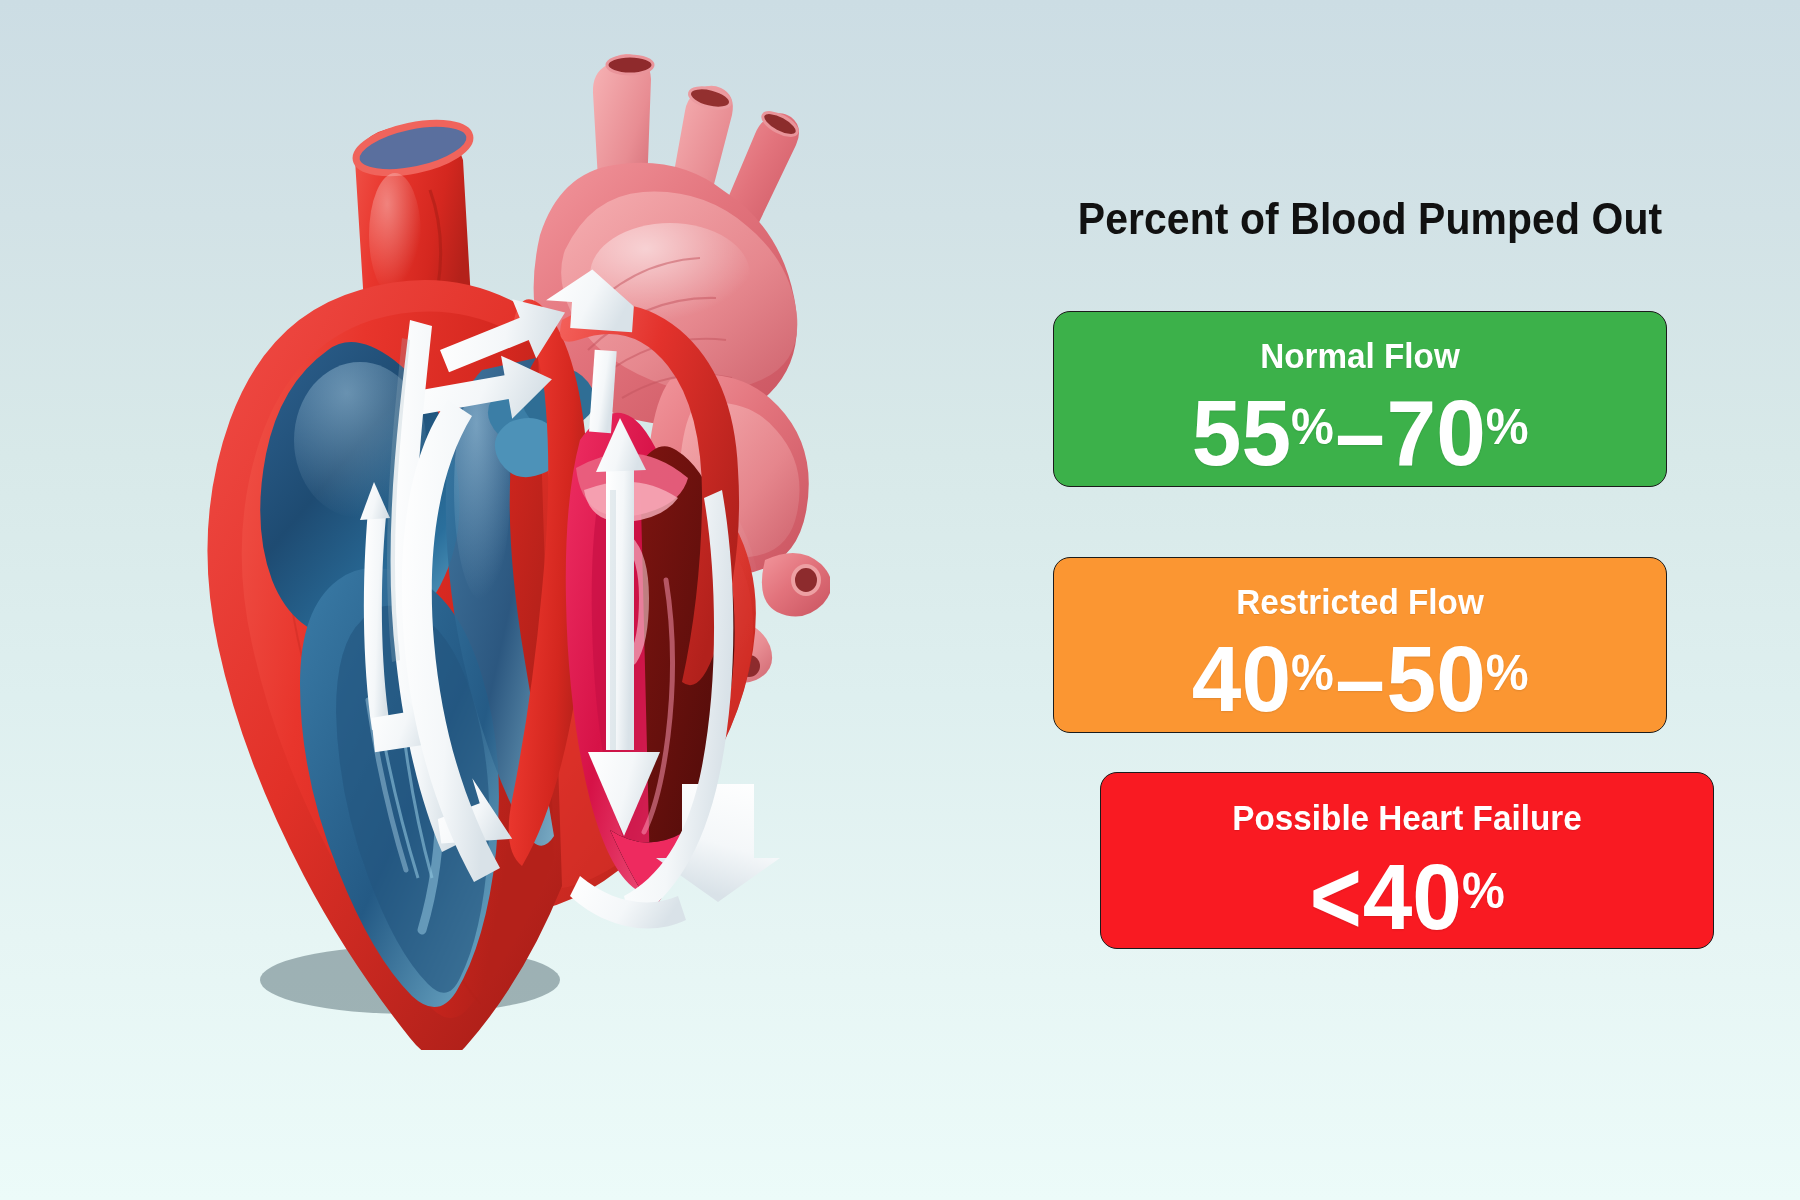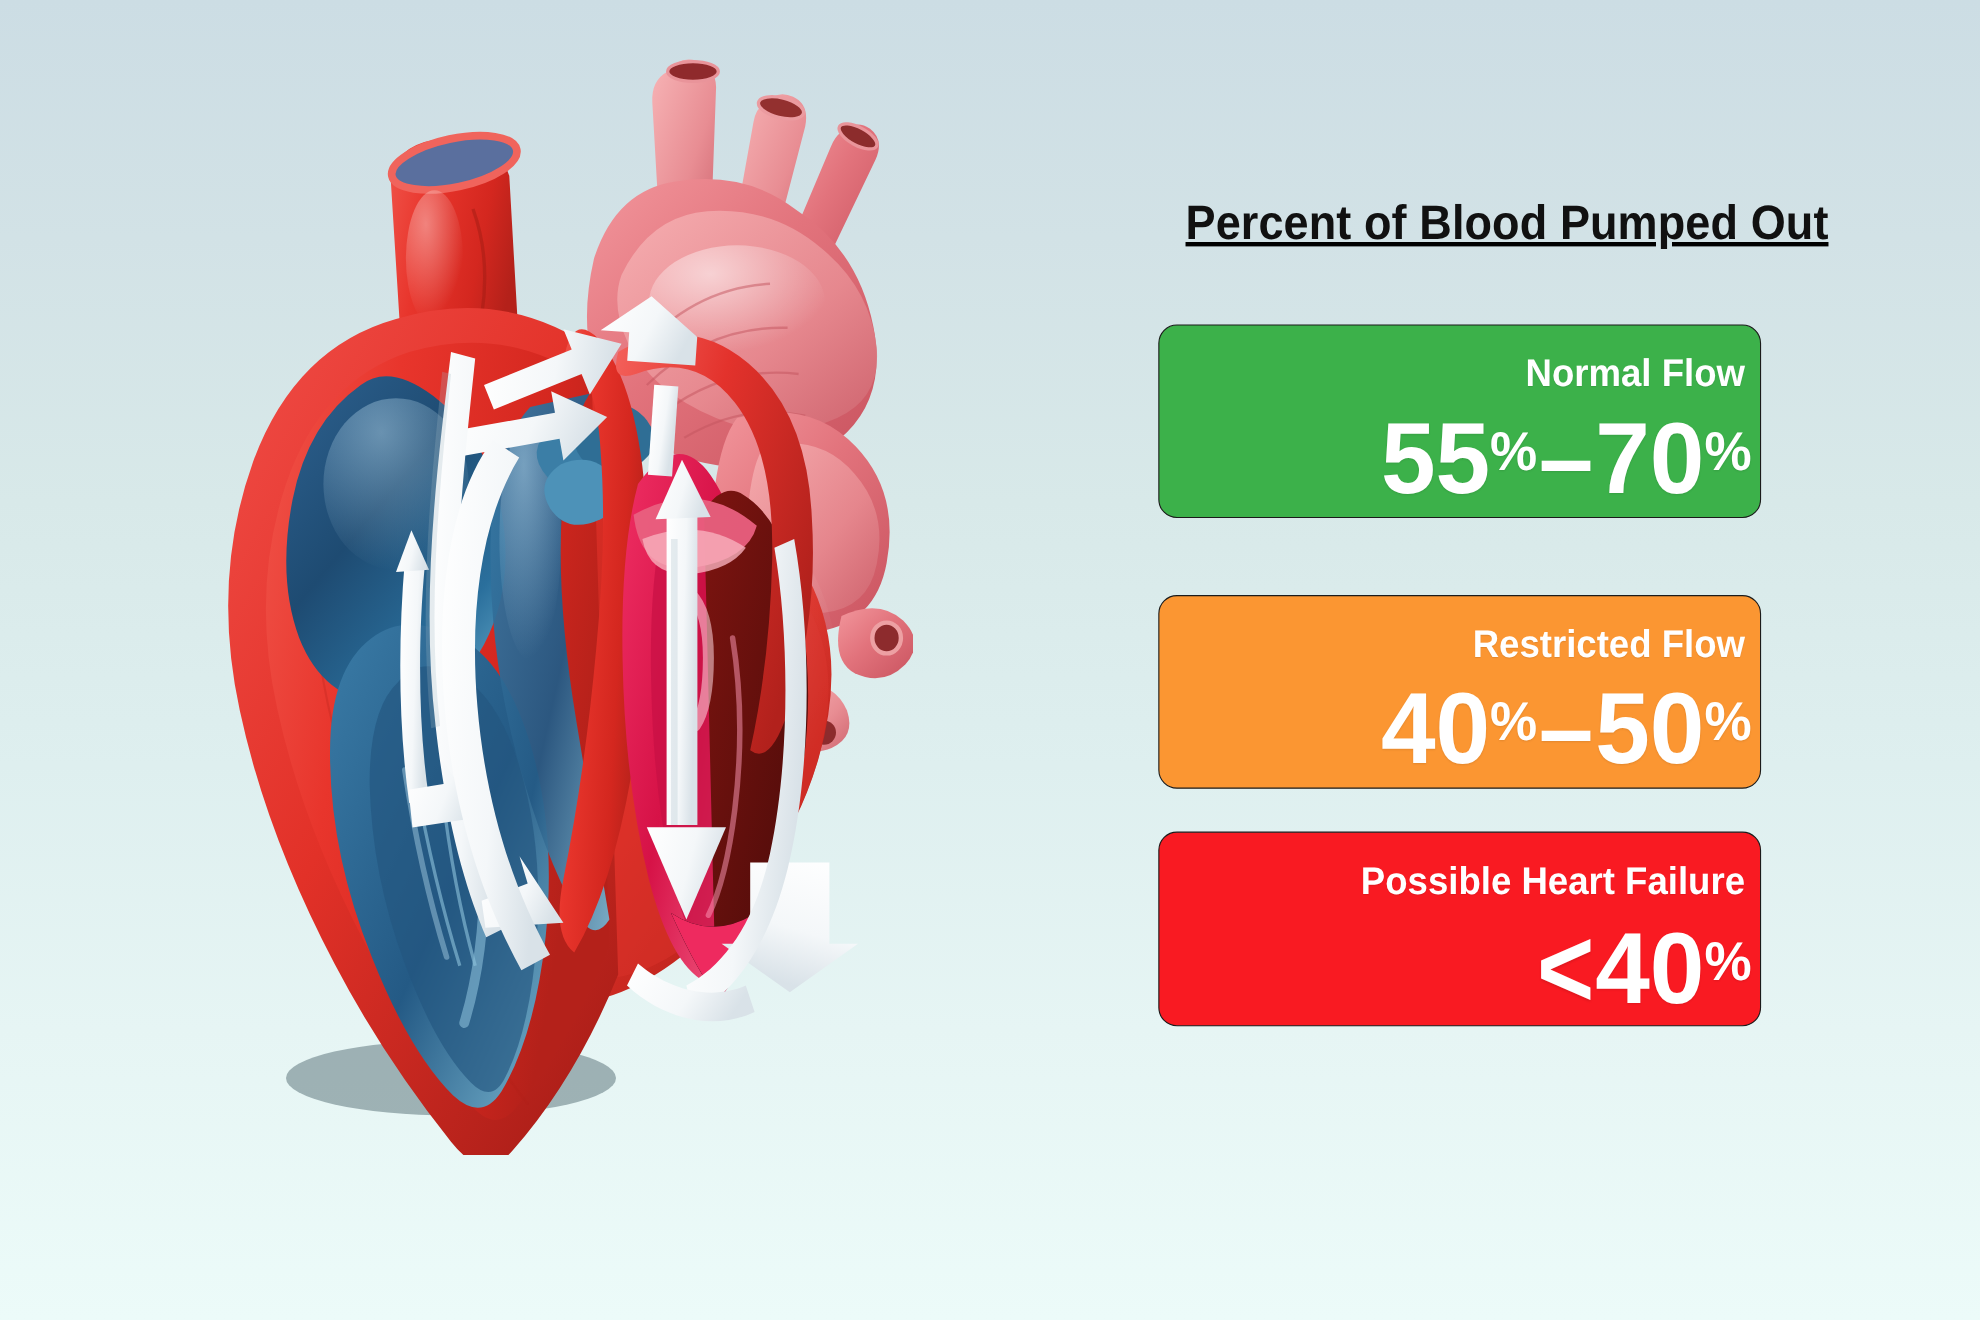--- a/index.html
+++ b/index.html
@@ -20,45 +20,44 @@
         #d8e9e9 38%,
         #deefef 58%,
         #e6f5f4 78%,
         #ecfbf9 100%);
   }
 
   
   #panel {
     position: absolute;
     left: 1053px;
-    top: 180px;
+    top: 196px;
     width: 634px;
-    text-decoration: underline;
   }
   #panel-title {
     text-align: center;
     color: #111111;
     font-size: 44px;
     font-weight: bold;
     letter-spacing: 0.1px;
     line-height: 1.05;
     margin: 0 0 32px 0;
     white-space: nowrap;
     transform: scaleX(0.93);
     transform-origin: center;
   }
 
   .card {
     position: absolute;
     left: 0;
-    width: 548px;
+    width: 614px;
     border-radius: 17px;
     border: 1.5px solid #1b1b1b;
     box-sizing: border-box;
-    text-align: right;
+    text-align: center;
     color: #ffffff;
     overflow: hidden;
   }
   .card-label {
     font-size: 35px;
     font-weight: bold;
     line-height: 1;
     transform: scaleX(0.95);
     transform-origin: center;
     margin: 0;
@@ -95,21 +94,21 @@
   }
 
   #card-normal    { top: 115px; height: 176px; background: #3cb14a; }
   #card-normal .card-label { padding-top: 26px; }
   #card-normal .card-value { padding-top: 14px; }
 
   #card-restricted { top: 345px; height: 176px; background: #fb9632; margin-top: 16px; }
   #card-restricted .card-label { padding-top: 26px; }
   #card-restricted .card-value { padding-top: 14px; }
 
-  #card-failure   { top: 576px; height: 177px; background: #f91a22; }
+  #card-failure   { top: 576px; height: 177px; background: #f91a22; margin-left: 47px; }
   #card-failure .card-label { padding-top: 27px; }
   #card-failure .card-value { padding-top: 16px; }
 
   
   #heart-figure {
     position: absolute;
     left: 110px;
     top: 20px;
     width: 720px;
     height: 1030px;

